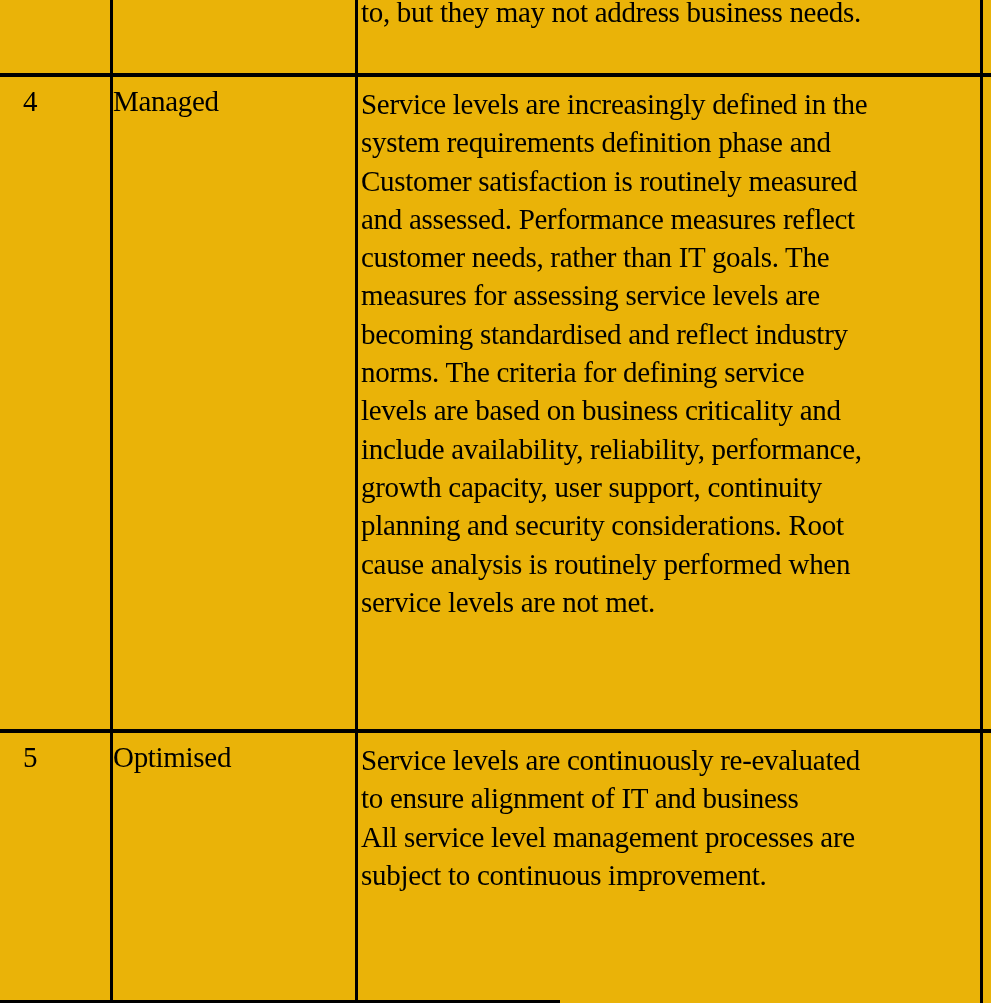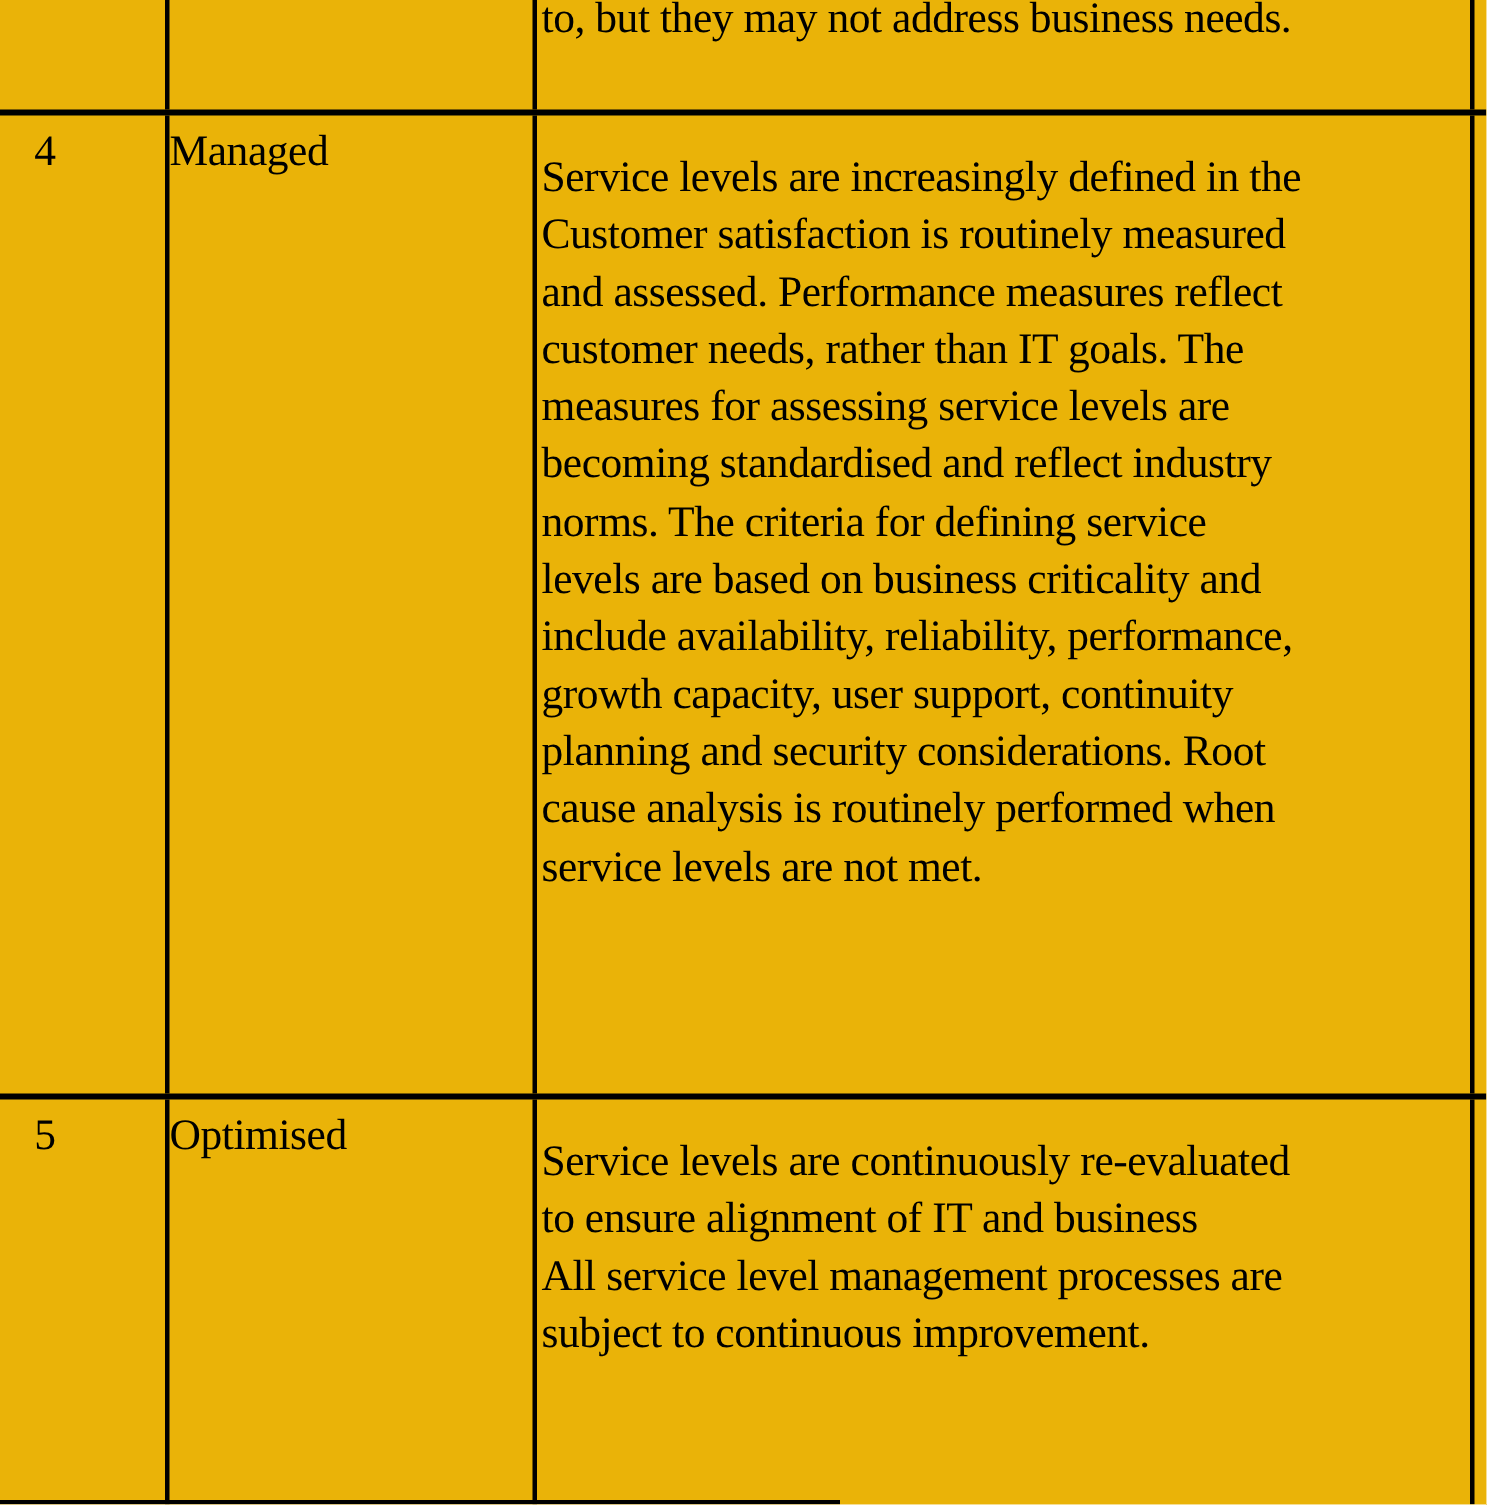--- a/index.html
+++ b/index.html
@@ -42,21 +42,21 @@
     width: 242px;
     border-right: 3px solid #000;
     text-align: left;
     padding-top: 5px;
     box-sizing: content-box;
   }
   .c3 {
     width: 619px;
     border-right: 3px solid #000;
     padding-left: 3px;
-    padding-top: 22px;
+    padding-top: 8px;
     overflow: hidden;
     box-sizing: content-box;
   }
   .row-carry .c1, .row-carry .c2, .row-carry .c3 { padding-top: 0; }
   .row-carry .lines { margin-top: -7px; }
   .tline {
     white-space: nowrap;
     line-height: 38.3px;
     height: 38.3px;
   }
@@ -103,20 +103,21 @@
     <div class="trow row-l4">
       <div class="c1">
         <span class="level-num">4</span>
       </div>
       <div class="c2">
         <span class="level-name">Managed</span>
       </div>
       <div class="c3">
         <div class="lines">
             <div class="tline">Service levels are increasingly defined in the</div>
+            <div class="tline">system requirements definition phase and</div>
             <div class="tline">Customer satisfaction is routinely measured</div>
             <div class="tline">and assessed. Performance measures reflect</div>
             <div class="tline">customer needs, rather than IT goals. The</div>
             <div class="tline">measures for assessing service levels are</div>
             <div class="tline">becoming standardised and reflect industry</div>
             <div class="tline">norms. The criteria for defining service</div>
             <div class="tline">levels are based on business criticality and</div>
             <div class="tline">include availability, reliability, performance,</div>
             <div class="tline">growth capacity, user support, continuity</div>
             <div class="tline">planning and security considerations. Root</div>

